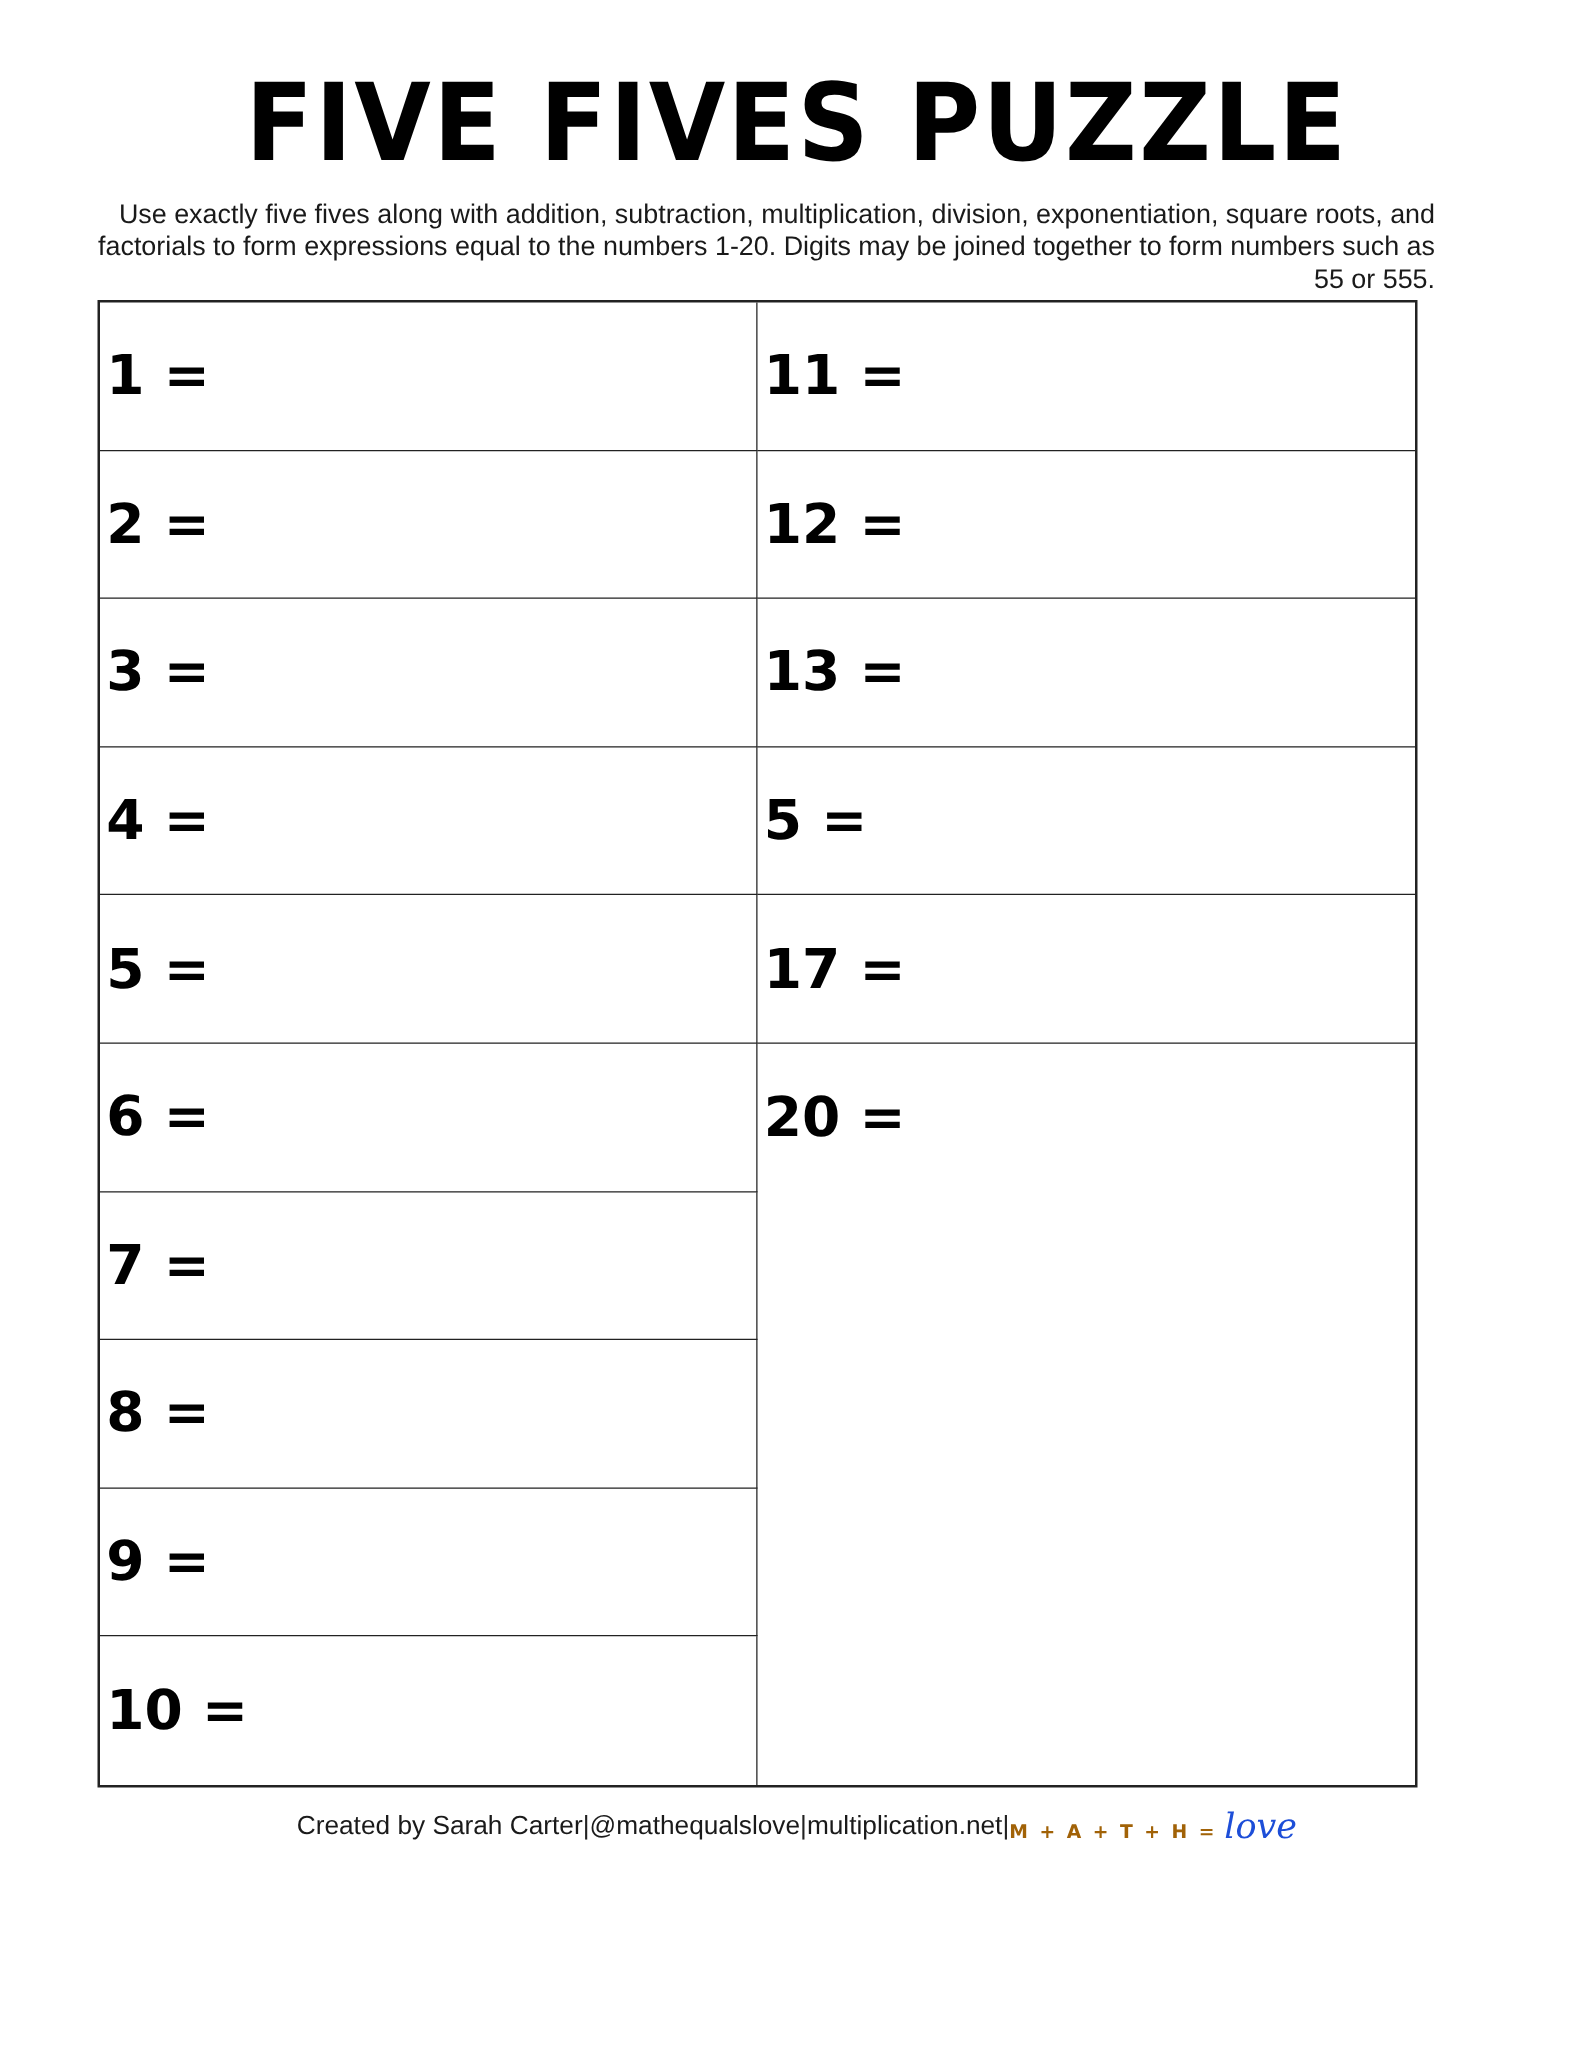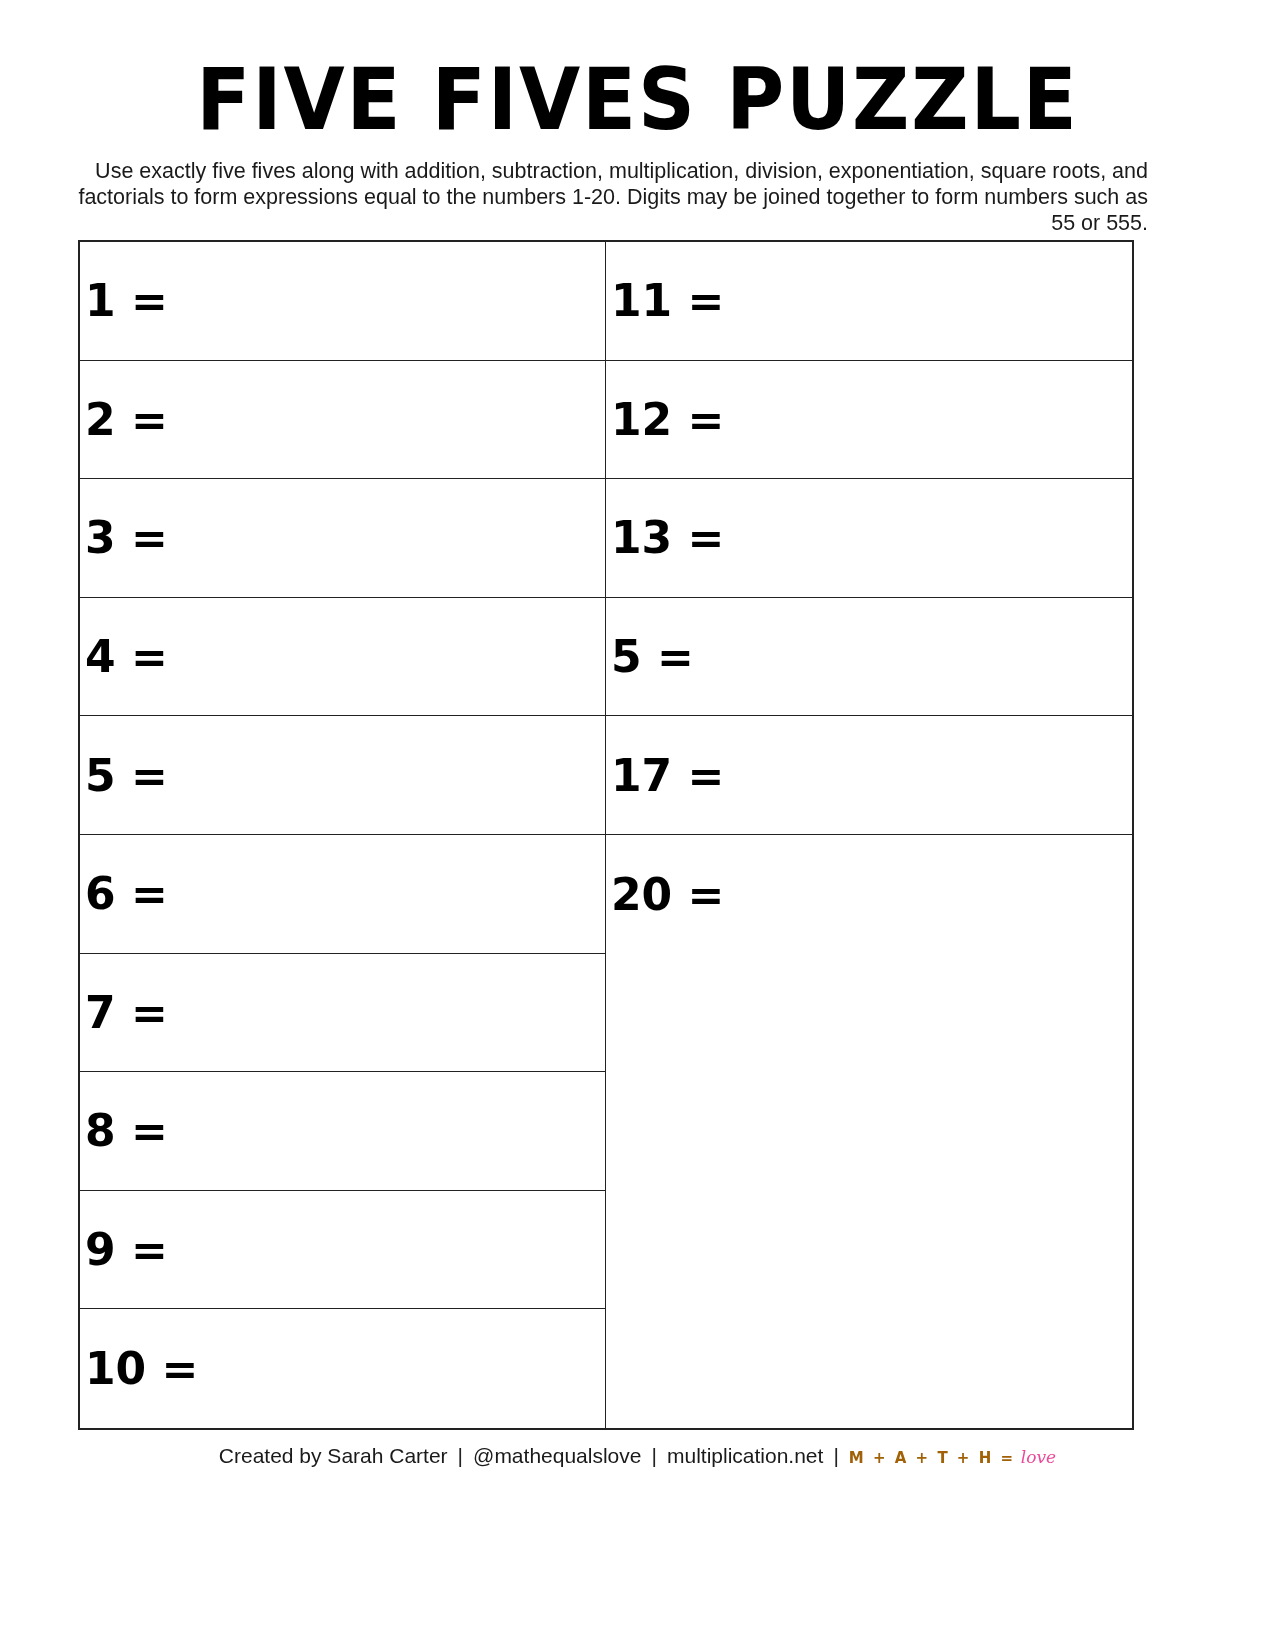--- a/index.html
+++ b/index.html
@@ -25,25 +25,25 @@
   .cell {
     border-right: 1.5px solid #222; border-bottom: 1.5px solid #222;
     display: flex; align-items: center; padding-left: 5px;
     font-family: "DejaVu Sans", sans-serif; font-weight: bold; font-size: 44px; color: #000;
   }
   .cell.col2 { border-right: none; }
   .cell.lastrow { border-bottom: none; }
   .footer {
     position: absolute; left: 0; width: 1275px; top: 1444px; text-align: center;
     font-family: "Liberation Sans", sans-serif; font-size: 21px; color: #1a1a1a;
-    display: flex; justify-content: center; align-items: center; gap: 10px;
+    display: flex; justify-content: center; align-items: center; 
   }
   .sep { color: #222; }
   .brand { font-family: "DejaVu Sans", sans-serif; font-weight: bold; font-size: 15px; letter-spacing: 2px; color: #a16207; }
-  .love { font-family: "DejaVu Serif", serif; font-style: italic; color: #ec4899; font-size: 17px; text-align: right; }
+  .love { font-family: "DejaVu Serif", serif; font-style: italic; color: #1d4ed8; font-size: 28px; text-align: right; }
 </style>
 </head>
 <body>
 
 <div class="title">FIVE FIVES PUZZLE</div>
 <div class="instructions">Use exactly five fives along with addition, subtraction, multiplication, division, exponentiation, square roots, and factorials to form expressions equal to the numbers 1-20. Digits may be joined together to form numbers such as 55 or 555.</div>
 
 <div class="grid">
   <div class="cell">1 =</div>
   <div class="cell">2 =</div>

